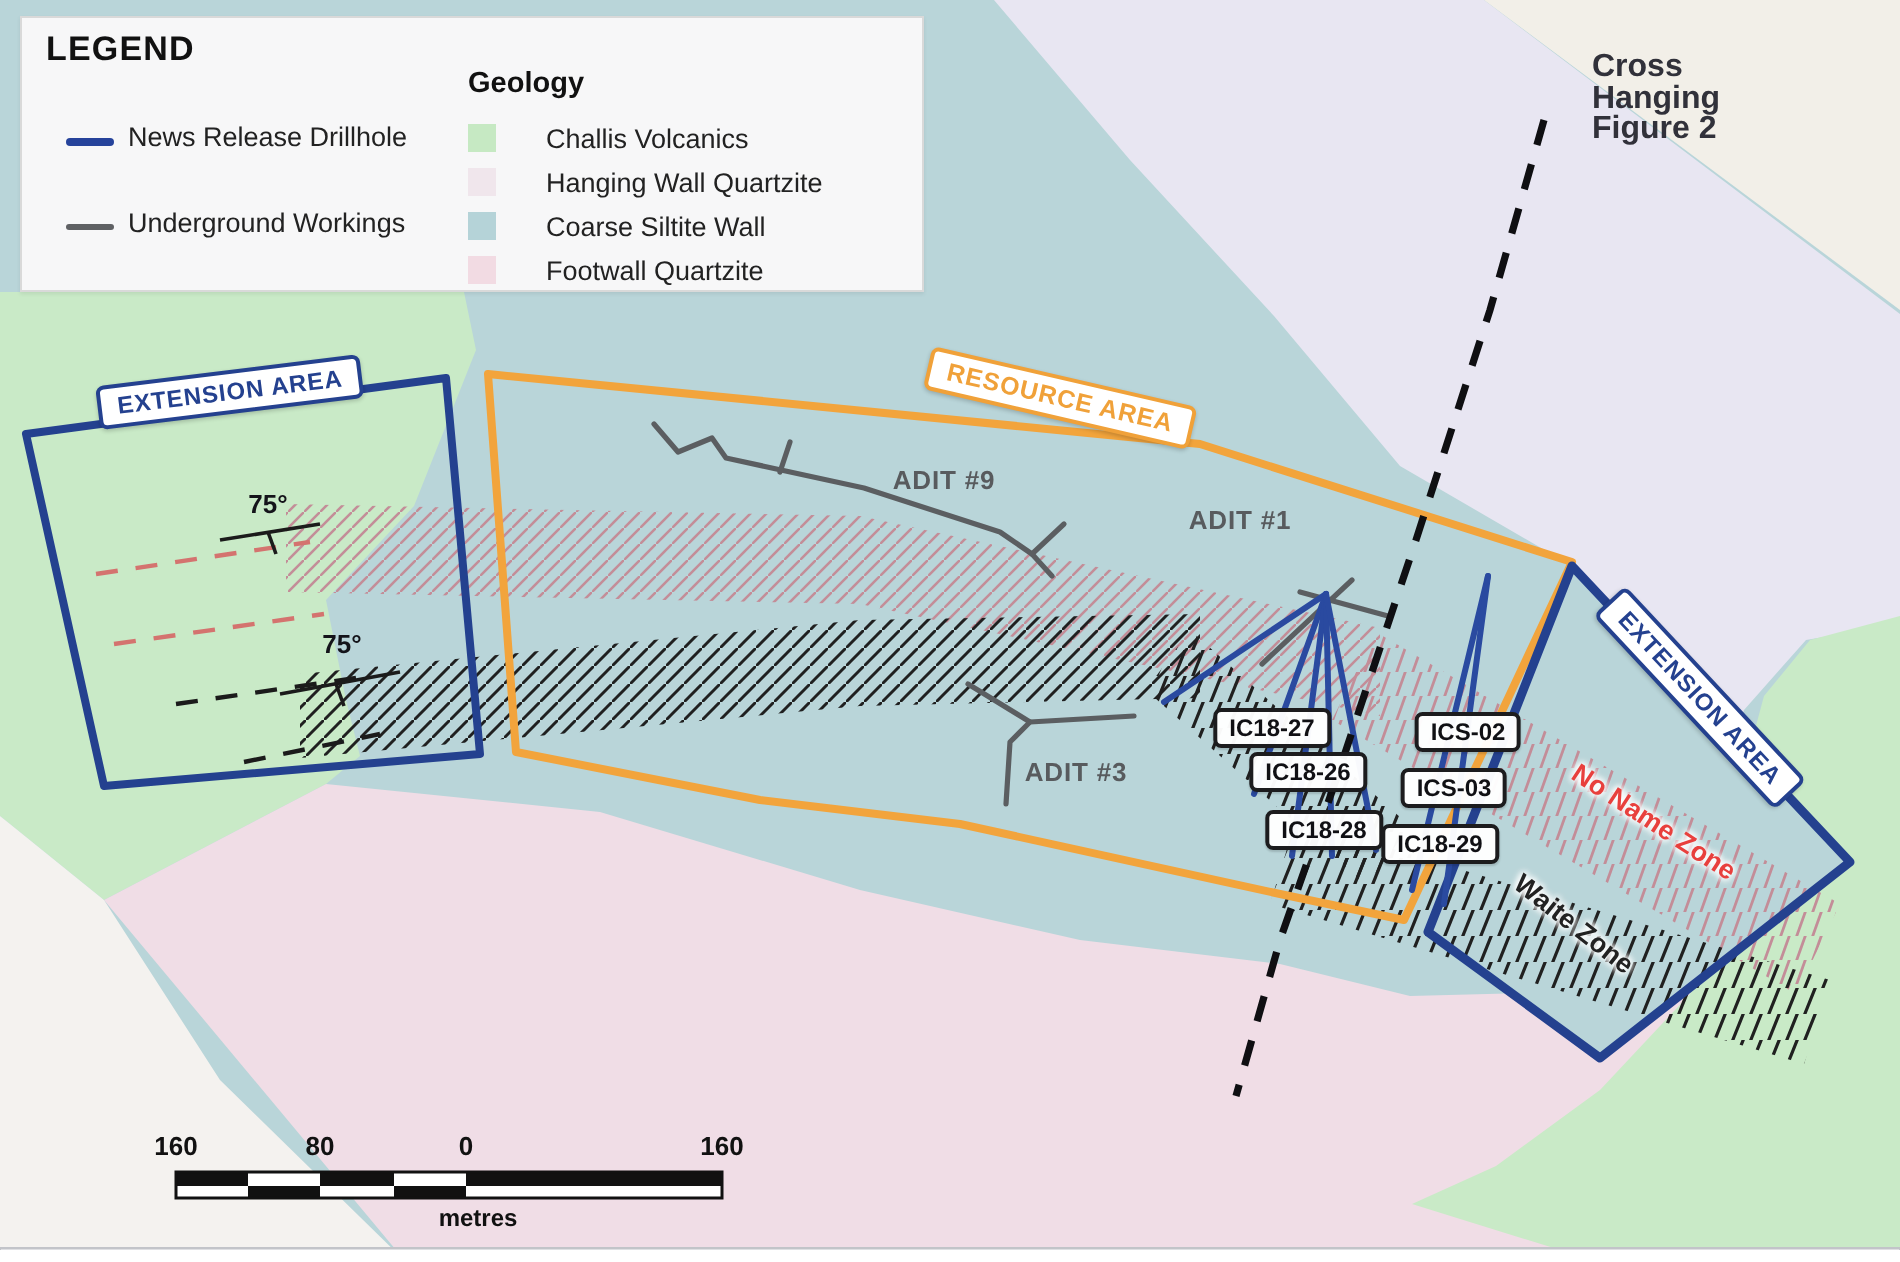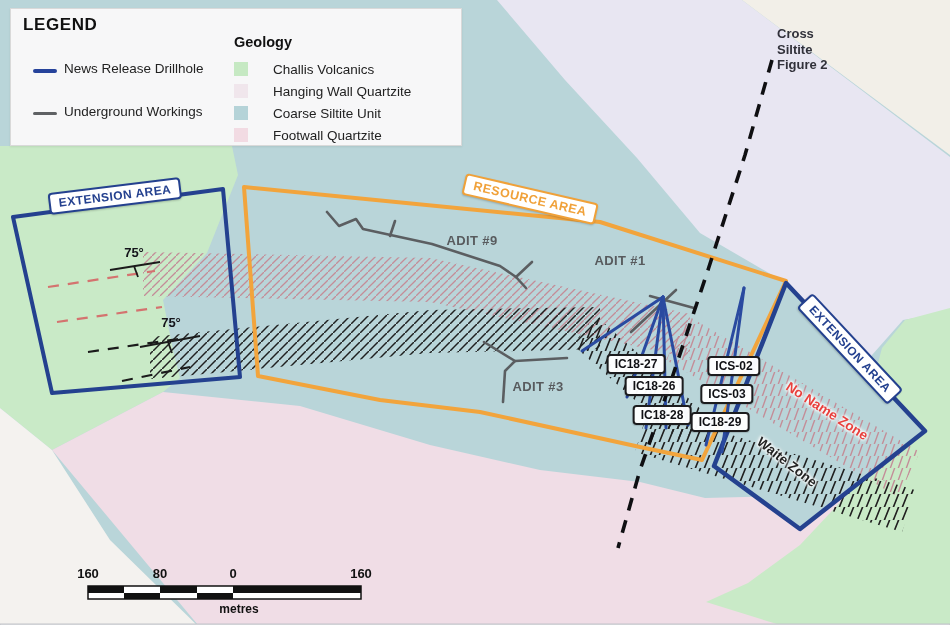--- a/index.html
+++ b/index.html
@@ -22,21 +22,21 @@
        transform:translate(-50%,-50%);}
   .tag{position:absolute;transform:translate(-50%,-50%);background:rgba(255,255,255,.97);
        border:2px solid #1c1c1e;border-radius:4px;padding:1px 6px;font-size:12px;
        font-weight:bold;color:#101014;white-space:nowrap;box-shadow:0 1px 1px rgba(0,0,0,.15);margin-left:36px;}
   .area{position:absolute;background:#fff;border:2px solid #24418f;border-radius:4px;
         padding:2px 8px;font-size:12px;font-weight:bold;letter-spacing:.5px;color:#24418f;
         white-space:nowrap;box-shadow:0 1px 2px rgba(0,0,0,.2);}
   .area.orange{border-color:#f0a139;color:#f0a139;}
   .zone{position:absolute;font-size:13.5px;font-weight:bold;white-space:nowrap;
         text-shadow:0 0 3px #fff,0 0 3px #fff,0 0 4px #fff,0 0 5px #fff;}
-  .xsec{position:absolute;left:777px;top:26px;font-size:13px;font-weight:bold;
+  .xsec{position:absolute;left:796px;top:26px;font-size:16px;font-weight:bold;
         color:#31313a;line-height:15.5px;}
   .scale-tick{position:absolute;transform:translate(-50%,-50%);font-size:13px;
               font-weight:bold;color:#111;}
   .scale-unit{position:absolute;transform:translate(-50%,-50%);font-size:12px;
               font-weight:bold;color:#111;}
 </style>
 </head>
 <body>
 
 <div id="stage">
@@ -137,28 +137,28 @@
     <div class="line-swatch" style="left: 22px; top: 60px; height: 4px; background-color: rgb(38, 67, 155);"></div>
     <div class="legend-label" style="left:38px;top:52px;">News Release Drillhole</div>
     <div class="line-swatch" style="left: 22px; top: 103px; background-color: rgb(95, 97, 100);"></div>
     <div class="legend-label" style="left:38px;top:95px;">Underground Workings</div>
     <div class="geo-title">Geology</div>
     <div class="geo-swatch" style="top: 53px; background-color: rgb(198, 233, 195);"></div>
     <div class="legend-label" style="left:247px;top:53px;">Challis Volcanics</div>
     <div class="geo-swatch" style="top: 75px; background-color: rgb(240, 230, 236);"></div>
     <div class="legend-label" style="left:247px;top:75px;">Hanging Wall Quartzite</div>
     <div class="geo-swatch" style="top: 97px; background-color: rgb(181, 211, 216);"></div>
-    <div class="legend-label" style="left:247px;top:97px;">Coarse Siltite Unit</div>
+    <div class="legend-label" style="left:247px;top:97px;">Coarse Siltite Wall</div>
     <div class="geo-swatch" style="top: 119px; background-color: rgb(242, 219, 227);"></div>
     <div class="legend-label" style="left:247px;top:119px;">Footwall Quartzite</div>
   </div>
 
   <div class="xsec">
     <div>Cross</div>
-    <div>Siltite</div>
+    <div>Hanging</div>
     <div>Figure 2</div>
   </div>
 
   <div class="area" style="left:115px;top:196px;transform:translate(-50%,-50%) rotate(-7deg);">EXTENSION AREA</div>
   <div class="area orange" style="left:530px;top:199px;transform:translate(-50%,-50%) rotate(13deg);font-size:12.5px;">RESOURCE AREA</div>
   <div class="area" style="left:850px;top:349px;transform:translate(-50%,-50%) rotate(47deg);">EXTENSION AREA</div>
 
   <div class="adit" style="left:472px;top:240px;">ADIT #9</div>
   <div class="adit" style="left:620px;top:260px;">ADIT #1</div>
   <div class="adit" style="left:538px;top:386px;">ADIT #3</div>

